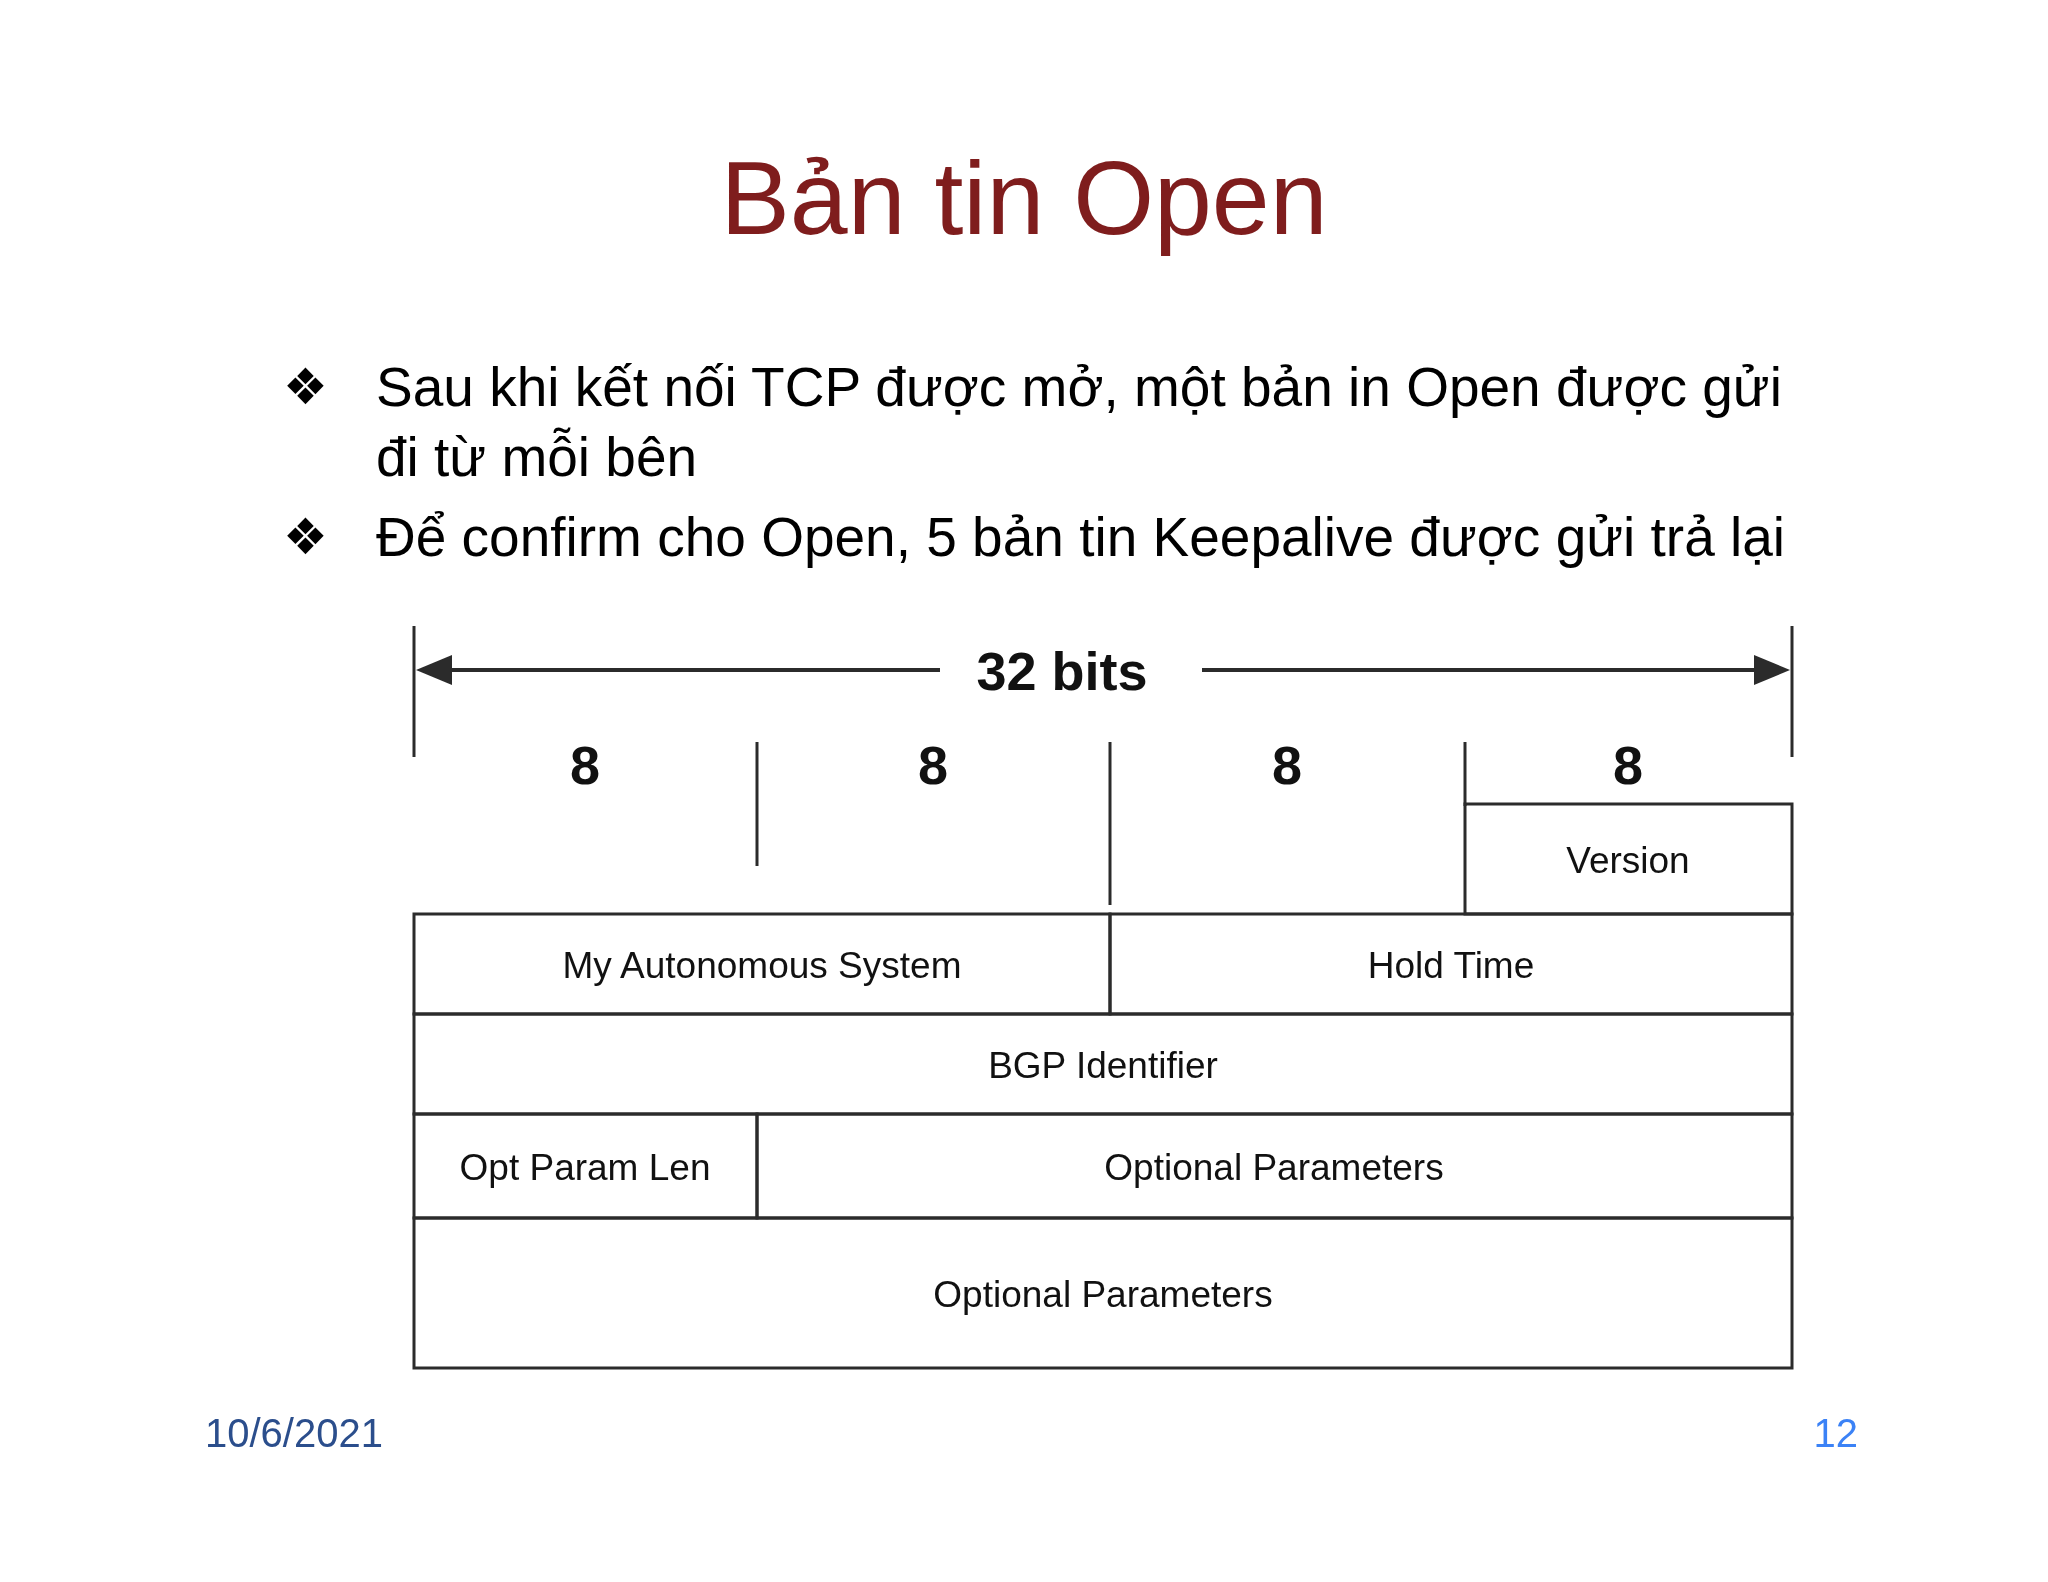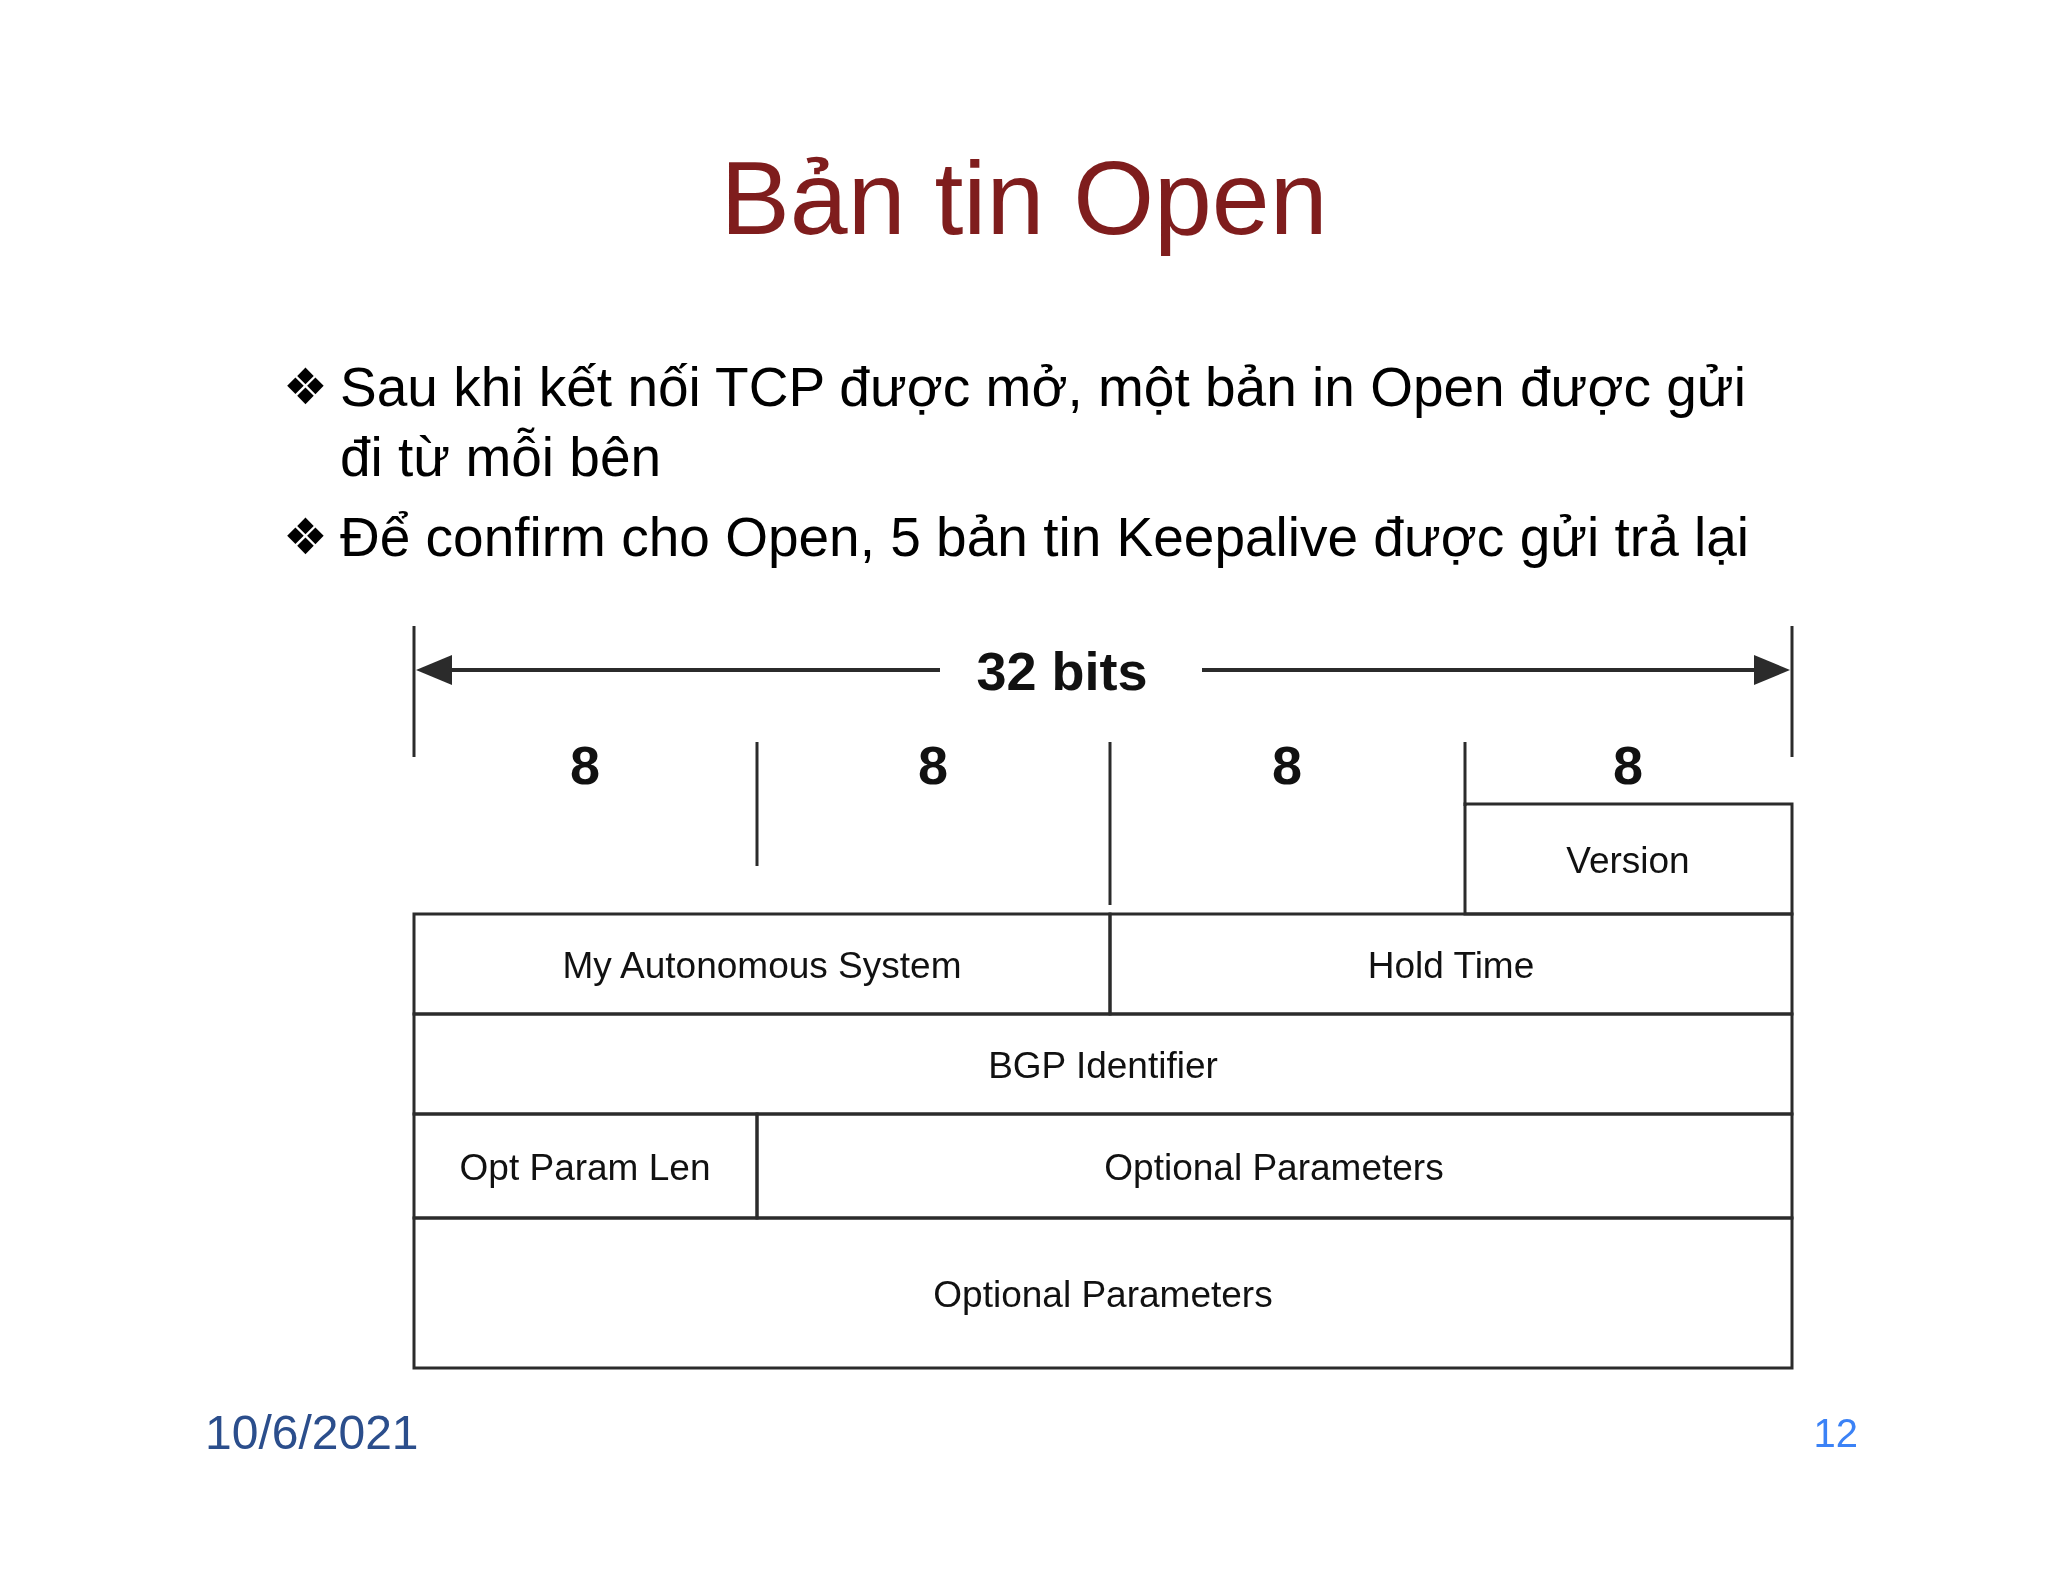--- a/index.html
+++ b/index.html
@@ -49,20 +49,21 @@
     color: #000000;
   }
   .bullet .lines {
     flex: 1;
   }
   .bullet .line {
     font-size: 55px;
     line-height: 70px;
     white-space: nowrap;
     color: #000000;
+    margin-left: 36px;
   }
   .diagram-svg {
     position: absolute;
     top: 0;
     left: 0;
     width: 2048px;
     height: 1582px;
   }
   .diagram-svg text {
     font-family: "Liberation Sans", "DejaVu Sans", sans-serif;
@@ -77,21 +78,21 @@
     font-weight: 700;
   }
   .col-label {
     font-size: 54px;
     font-weight: 700;
   }
   .footer-date {
     position: absolute;
     top: 1408px;
     left: 205px;
-    font-size: 48px;
+    font-size: 40px;
     line-height: 50px;
     color: #2b4e8c;
   }
   .footer-page {
     position: absolute;
     top: 1408px;
     right: 190px;
     font-size: 40px;
     line-height: 50px;
     color: #3b82f6;

